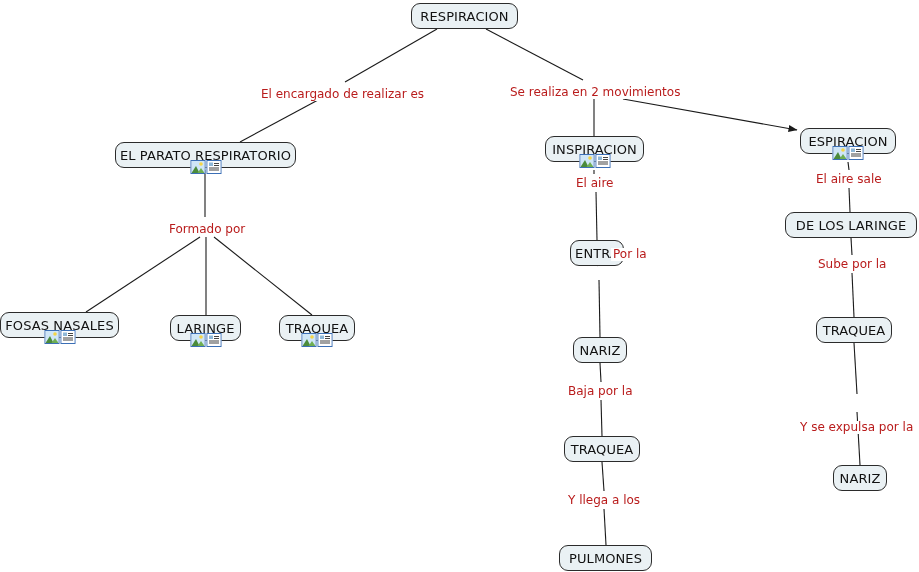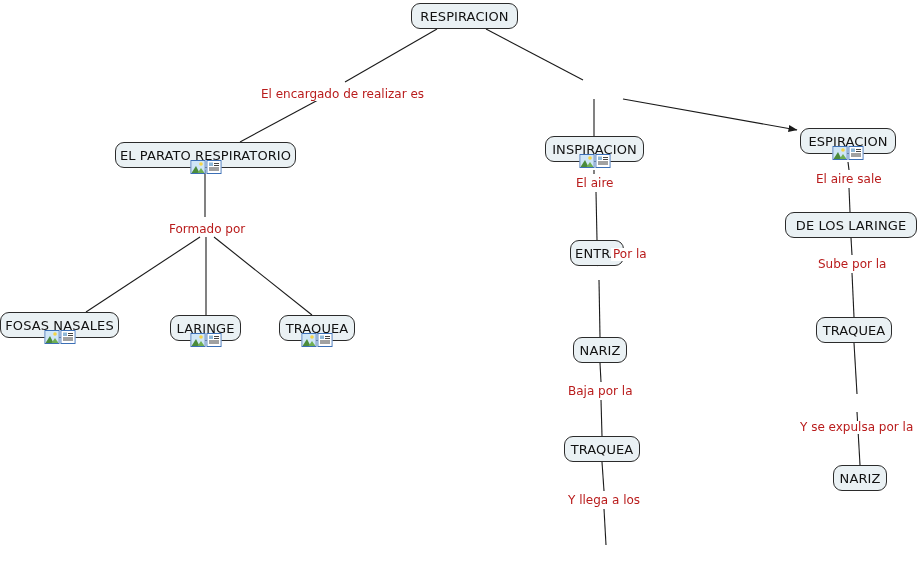--- a/index.html
+++ b/index.html
@@ -250,20 +250,23 @@
   </div>
 
   <div class="node" style="left:573px; top:337px; width:54px;">
     <span class="node-label">NARIZ</span>
   </div>
 
   <div class="node" style="left:564px; top:436px; width:76px;">
     <span class="node-label">TRAQUEA</span>
   </div>
 
+  <div class="node" style="left:559px; top:545px; width:93px;">
+    <span class="node-label">PULMONES</span>
+  </div>
 
   <div class="node" style="left:800px; top:128px; width:96px;">
     <span class="node-label">ESPIRACION</span>
     <span class="icon-tray">
       <span class="mini-icon">
         <svg viewBox="0 0 13 12">
             <rect x="0" y="0" width="13" height="12" fill="#cfe6f7"></rect>
             <circle cx="9.5" cy="3" r="1.8" fill="#f5d547"></circle>
             <polygon points="0,12 4.5,5 8,12" fill="#4b8b3b"></polygon>
             <polygon points="6,12 9.5,7 13,12" fill="#6fae52"></polygon>
@@ -289,20 +292,21 @@
   <div class="node" style="left:816px; top:317px; width:76px;">
     <span class="node-label">TRAQUEA</span>
   </div>
 
   <div class="node" style="left:833px; top:465px; width:54px;">
     <span class="node-label">NARIZ</span>
   </div>
 
   <div class="edge-label" style="left:259px; top:88px;">El encargado de realizar es</div>
 
+  <div class="edge-label" style="left:508px; top:86px;">Se realiza en 2 movimientos</div>
 
   <div class="edge-label" style="left:167px; top:223px;">Formado por</div>
 
   <div class="edge-label" style="left:574px; top:177px;">El aire</div>
 
   <div class="edge-label" style="left:581px; top:248px;margin-left:30px;">Por la</div>
 
   <div class="edge-label" style="left:566px; top:385px;">Baja por la</div>
 
   <div class="edge-label" style="left:566px; top:494px;">Y llega a los</div>

